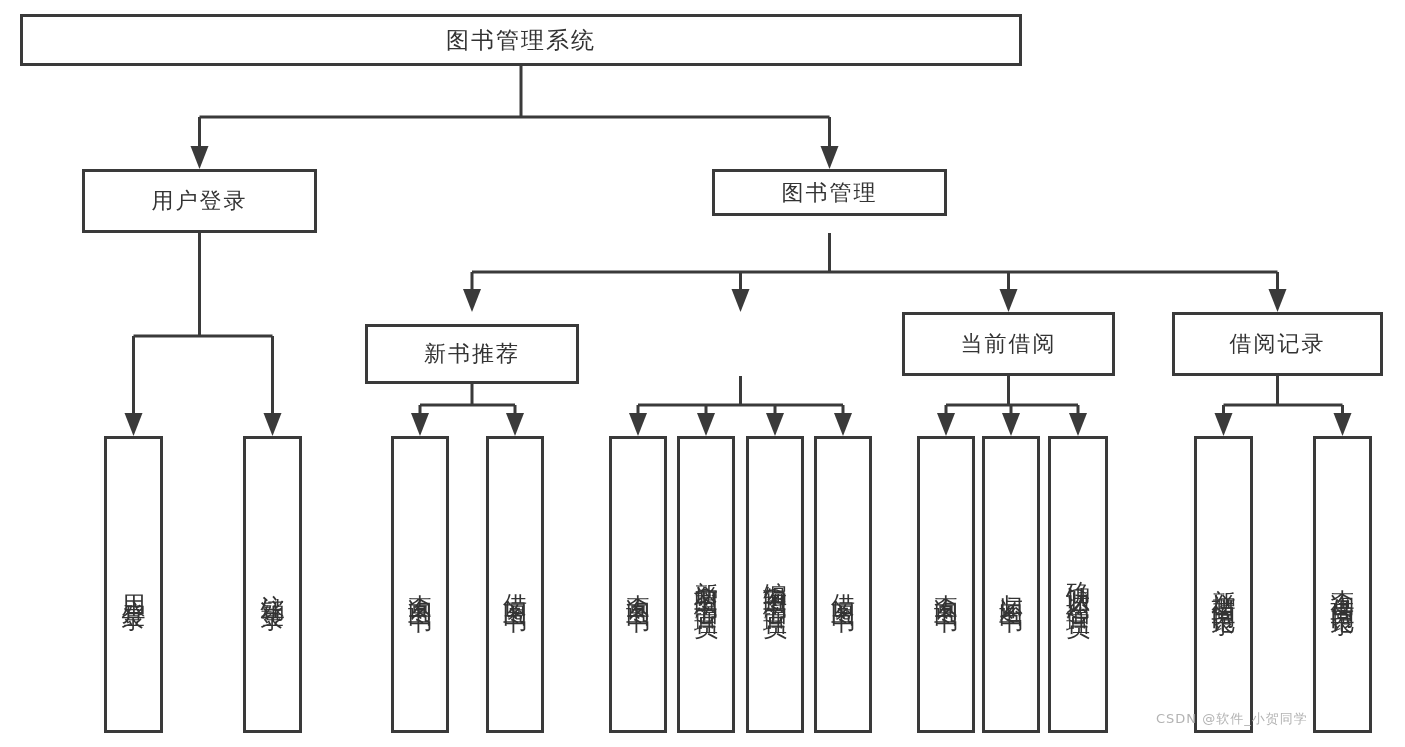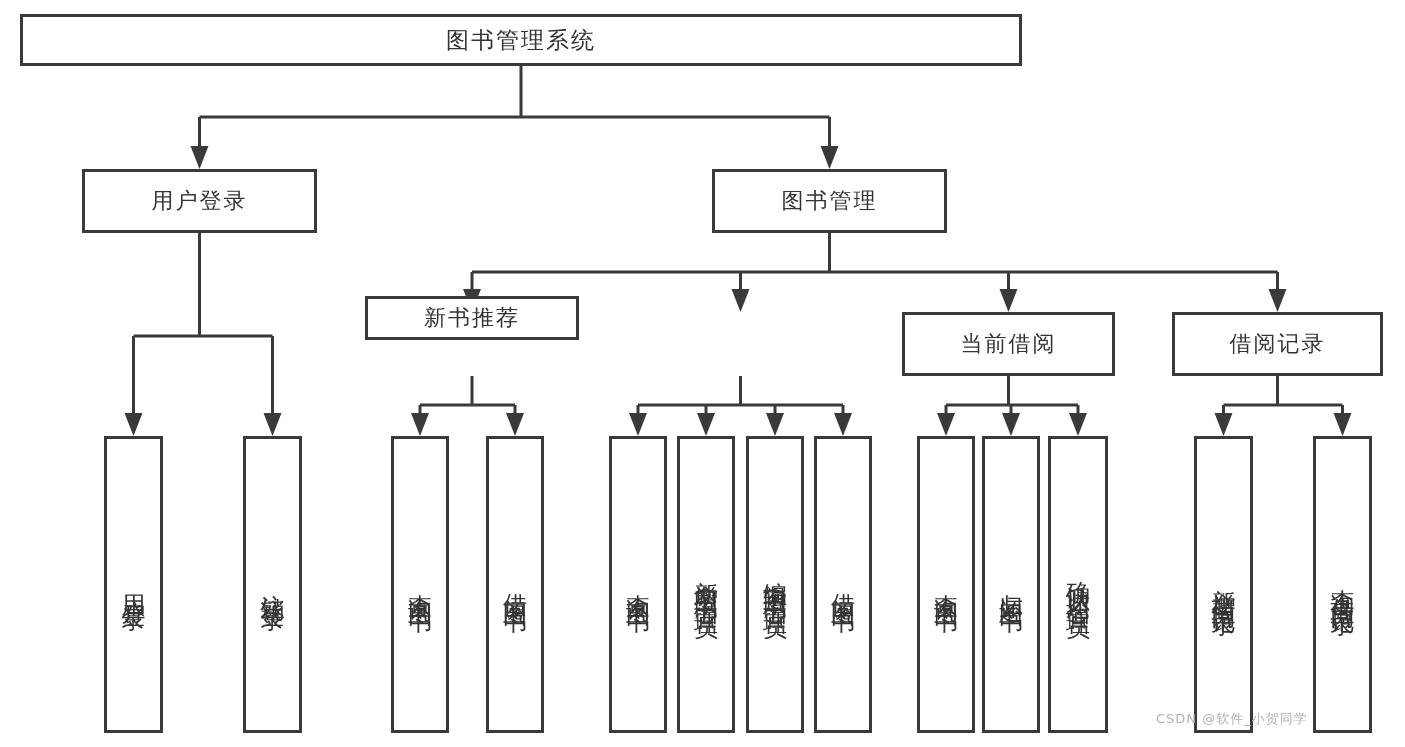--- a/index.html
+++ b/index.html
@@ -83,25 +83,25 @@
     </g>
   </svg>
 
   <div class="box h root-box" style="left:20px;top:14px;width:1002px;height:52px">
     <span class="lbl">图书管理系统</span>
   </div>
 
   <div class="box h" style="left:82px;top:169px;width:235px;height:64px">
     <span class="lbl">用户登录</span>
   </div>
-  <div class="box h" style="left:712px;top:169px;width:235px;height:64px">
+  <div class="box h" style="left:712px;top:169px;width:235px;height:47px">
     <span class="lbl">图书管理</span>
   </div>
 
-  <div class="box h" style="left:365px;top:296px;width:214px;height:44px">
+  <div class="box h" style="left:365px;top:324px;width:214px;height:60px">
     <span class="lbl">新书推荐</span>
   </div>
   <div class="box h" style="left:1172px;top:312px;width:211px;height:64px">
     <span class="lbl">借阅记录</span>
   </div>
   <div class="box h" style="left:902px;top:312px;width:213px;height:64px">
     <span class="lbl">当前借阅</span>
   </div>
 
   <div class="box v" style="left:104px;top:436px;width:59px;height:297px">

